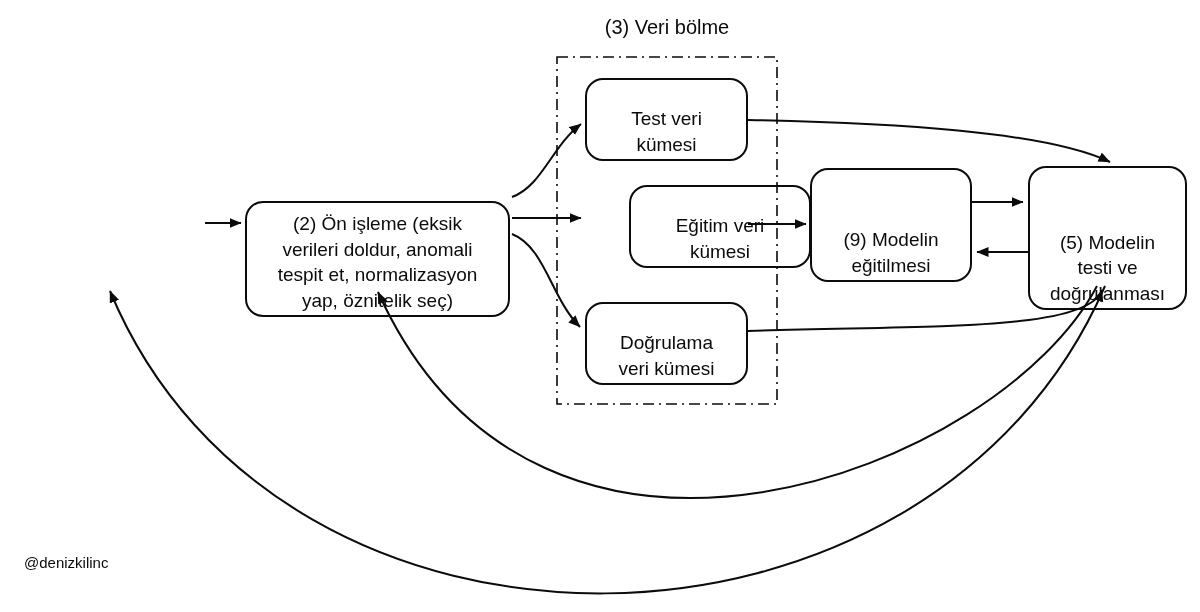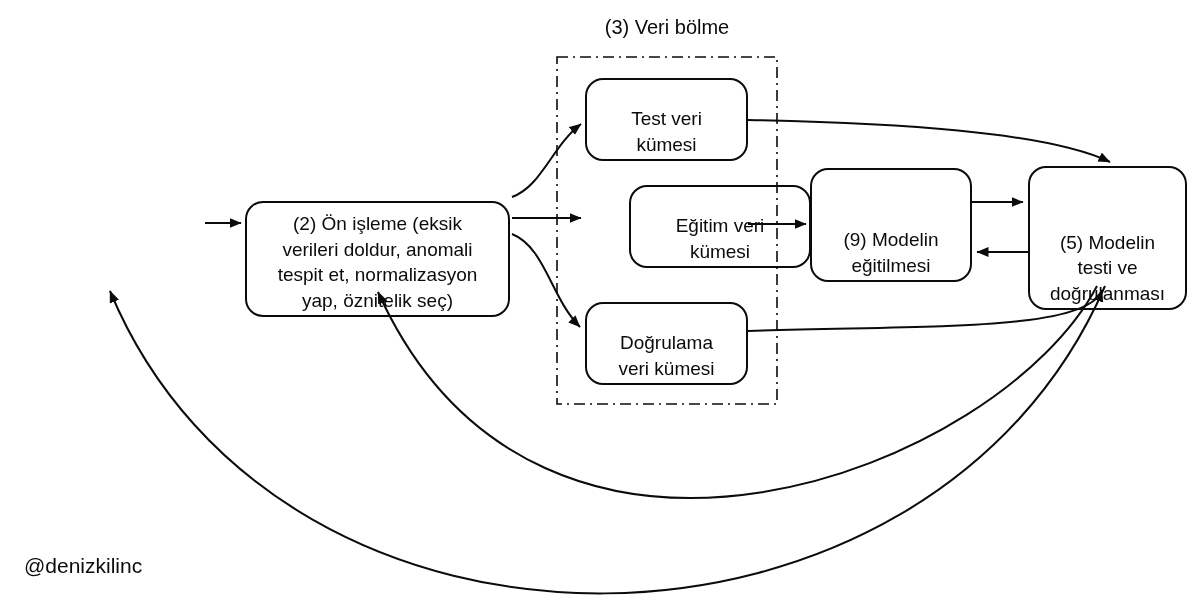--- a/index.html
+++ b/index.html
@@ -36,21 +36,21 @@
   .group-label{
     position:absolute;
     left:557px;top:16px;width:220px;
     text-align:center;
     font-size:20px;
     z-index:2;
   }
   .watermark{
     position:absolute;
     left:24px;top:554px;
-    font-size:21px;
+    font-size:15px;
     z-index:2;
   }
   svg.overlay{
     position:absolute;left:0;top:0;
     width:1200px;height:612px;
     z-index:3;
     pointer-events:none;
   }
   .edge{
     stroke:var(--stroke);

